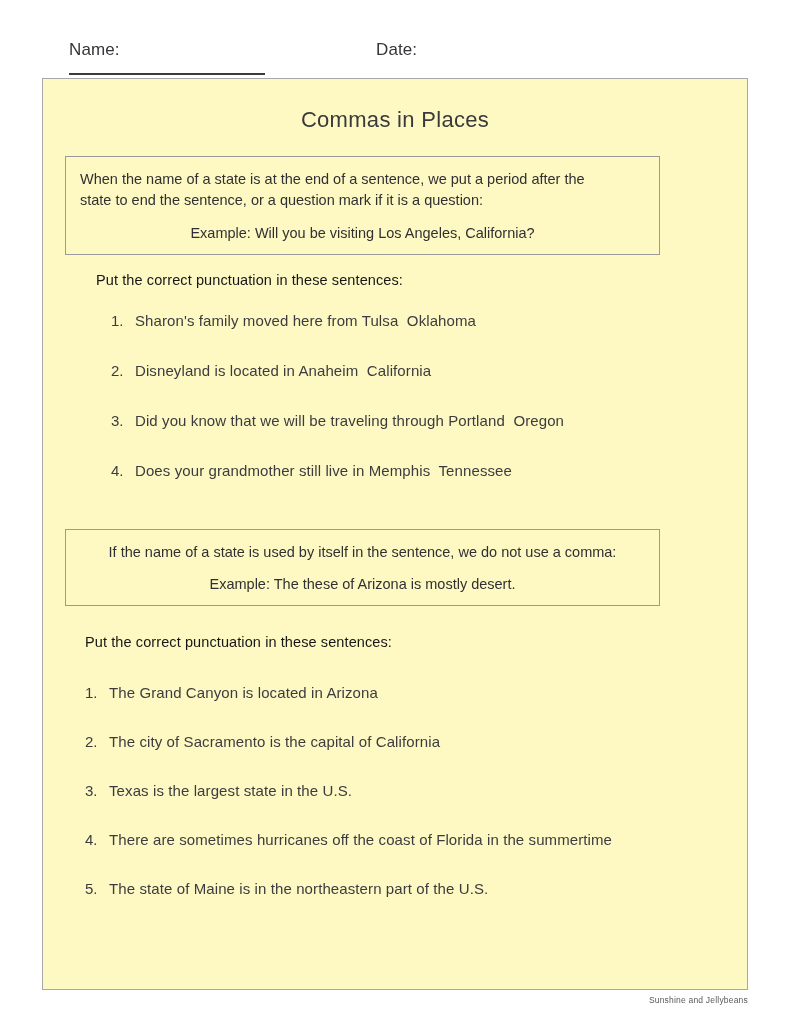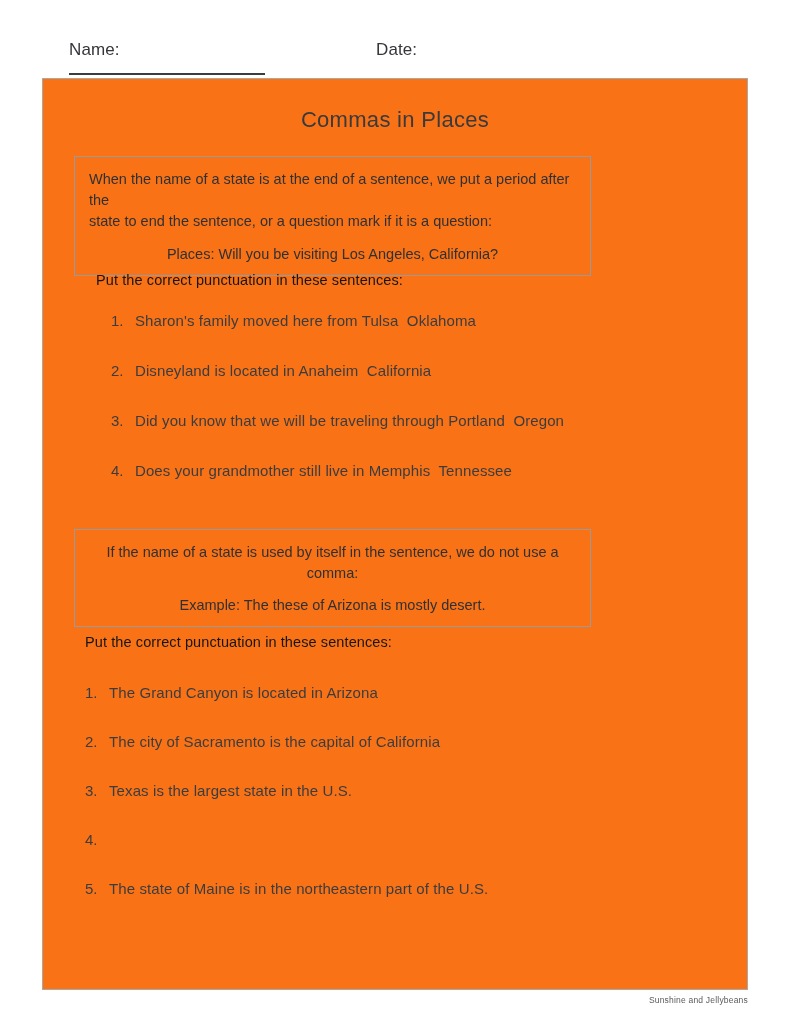--- a/index.html
+++ b/index.html
@@ -50,40 +50,40 @@
 
   
   .page-frame {
     position: absolute;
     left: 42px;
     top: 78px;
     width: 706px;
     height: 912px;
     border: 1px solid #a8a8a8;
     box-sizing: border-box;
-    background: #f97316;
+    background: #fef9c3;
   }
 
   
   .worksheet-title {
     position: absolute;
     left: 0;
     top: 28px;
     width: 100%;
     text-align: center;
     font-size: 22px;
     color: #3a3a3d;
     letter-spacing: .3px;
   }
 
   
   .rule-box {
     position: absolute;
-    left: 31px;
-    width: 517px;
+    left: 22px;
+    width: 595px;
     border: 1px solid #9a9a9a;
     box-sizing: border-box;
     padding: 12px 14px 13px 14px;
   }
   .rule-box.box-one { top: 77px; }
   .rule-box.box-two { top: 450px; }
 
   .rule-text {
     font-size: 14.5px;
     color: #303033;
@@ -162,21 +162,21 @@
   </div>
 </div>
 
 <div class="page-frame">
 
   <div class="worksheet-title">Commas in Places</div>
 
   <div class="rule-box box-one">
     <p class="rule-text">When the name of a state is at the end of a sentence, we put a period after the</p>
     <p class="rule-text">state to end the sentence, or a question mark if it is a question:</p>
-    <p class="rule-example">Places:  Will you be visiting Los Angeles, California?</p>
+    <p class="rule-example">Example:  Will you be visiting Los Angeles, California?</p>
   </div>
 
   <div class="section-heading heading-one">Put the correct punctuation in these sentences:</div>
 
   <ol class="sentence-list list-one">
     <li class="sentence-item">
       <span class="item-number">1.</span>
       <span class="item-text">Sharon's family moved here from Tulsa  Oklahoma</span>
     </li>
     <li class="sentence-item">
@@ -208,20 +208,21 @@
     <li class="sentence-item">
       <span class="item-number">2.</span>
       <span class="item-text">The city of Sacramento is the capital of California</span>
     </li>
     <li class="sentence-item">
       <span class="item-number">3.</span>
       <span class="item-text">Texas is the largest state in the U.S.</span>
     </li>
     <li class="sentence-item">
       <span class="item-number">4.</span>
+      <span class="item-text">There are sometimes hurricanes off the coast of Florida in the summertime</span>
     </li>
     <li class="sentence-item">
       <span class="item-number">5.</span>
       <span class="item-text">The state of Maine is in the northeastern part of the U.S.</span>
     </li>
   </ol>
 
 </div>
 
 <div class="footer-credit">Sunshine and Jellybeans</div>

